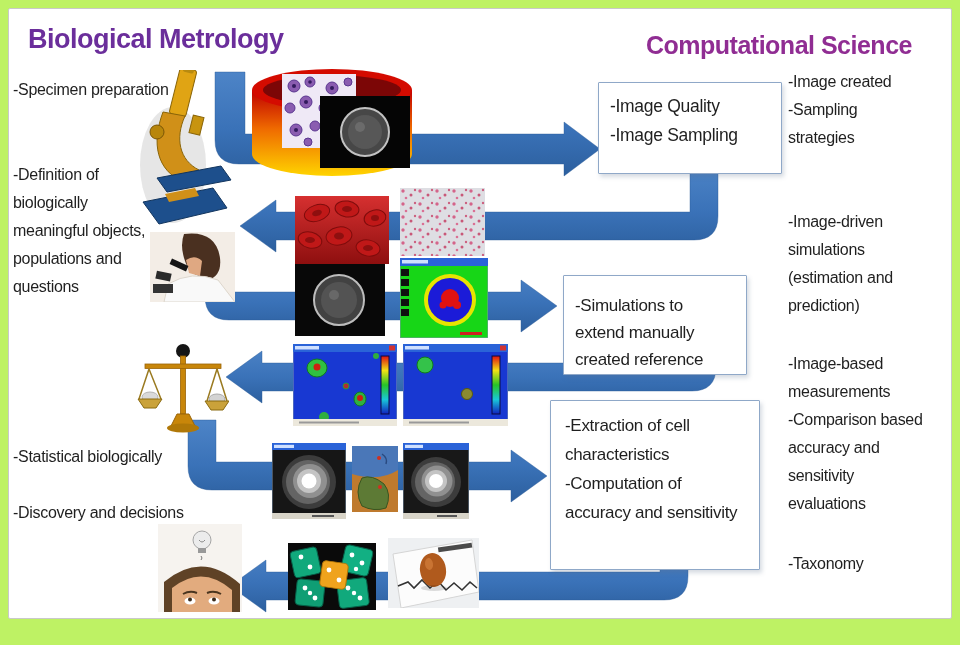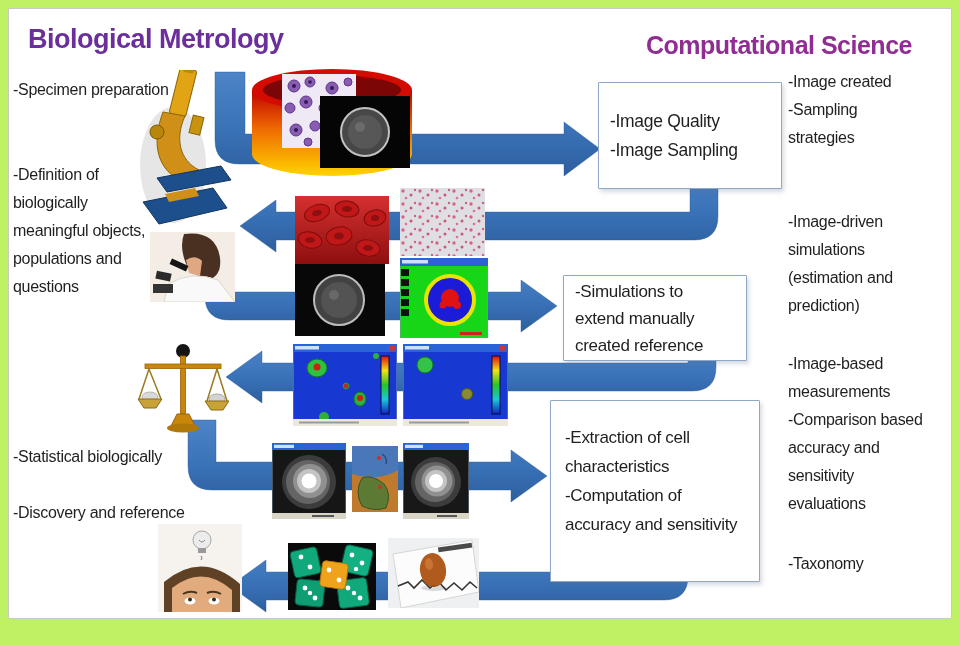--- a/index.html
+++ b/index.html
@@ -41,37 +41,37 @@
       <path d="M660,546 L688,546 L688,576 Q688,600 664,600 L266,600 L266,612 L230,586 L266,560 L266,572 L660,572 Z"></path>
     </g>
   </svg>
 
   <div class="title t-left">Biological Metrology</div>
   <div class="title t-right">Computational Science</div>
 
   <div class="txt" style="left:13px;top:76px;width:160px;">-Specimen preparation</div>
   <div class="txt" style="left:13px;top:161px;width:150px;">-Definition of biologically meaningful objects, populations and questions</div>
   <div class="txt" style="left:13px;top:443px;width:170px;">-Statistical biologically</div>
-  <div class="txt" style="left:13px;top:499px;width:175px;">-Discovery and reference</div>
+  <div class="txt" style="left:13px;top:499px;width:175px;">-Discovery and decisions</div>
 
   <div class="txt" style="left:788px;top:68px;width:165px;">-Image created</div>
   <div class="txt" style="left:788px;top:96px;width:110px;">-Sampling strategies</div>
   <div class="txt" style="left:788px;top:208px;width:150px;">-Image-driven simulations (estimation and prediction)</div>
   <div class="txt" style="left:788px;top:350px;width:150px;">-Image-based measurements</div>
   <div class="txt" style="left:788px;top:406px;width:140px;">-Comparison based accuracy and sensitivity evaluations</div>
   <div class="txt" style="left:788px;top:550px;width:130px;">-Taxonomy</div>
 
-  <div class="box" style="left:598px;top:82px;width:182px;height:81px;padding-top:24px;font-size:17.5px;">
+  <div class="box" style="left:598px;top:82px;width:182px;height:81px;padding-top:9px;font-size:17.5px;">
     <div class="bline">-Image Quality</div>
     <div class="bline">-Image Sampling</div>
   </div>
-  <div class="box" style="left:563px;top:275px;width:182px;height:82px;padding-top:2px;font-size:17px;line-height:27px;">
+  <div class="box" style="left:563px;top:275px;width:182px;height:82px;padding-top:16px;font-size:17px;line-height:27px;">
     <div class="bline">-Simulations to extend manually created reference</div>
   </div>
-  <div class="box" style="left:550px;top:400px;width:208px;height:158px;padding-top:22px;">
+  <div class="box" style="left:550px;top:400px;width:208px;height:158px;padding-top:10px;">
     <div class="bline" style="padding:0 14px;">-Extraction of cell characteristics</div>
     <div class="bline" style="padding:0 14px;">-Computation of accuracy and sensitivity</div>
   </div>
 
   <div class="fig" style="left:135px;top:70px;">
     <svg width="105" height="158" viewBox="0 0 105 158">
       <ellipse cx="38" cy="95" rx="33" ry="58" fill="#d2d2d2" opacity="0.55"></ellipse>
       <g transform="rotate(14 48 20)">
         <rect x="40" y="-2" width="17" height="48" rx="3" fill="#e0a414" stroke="#8a6508"></rect>
         <rect x="43" y="-6" width="11" height="8" rx="2" fill="#b88a10"></rect>

